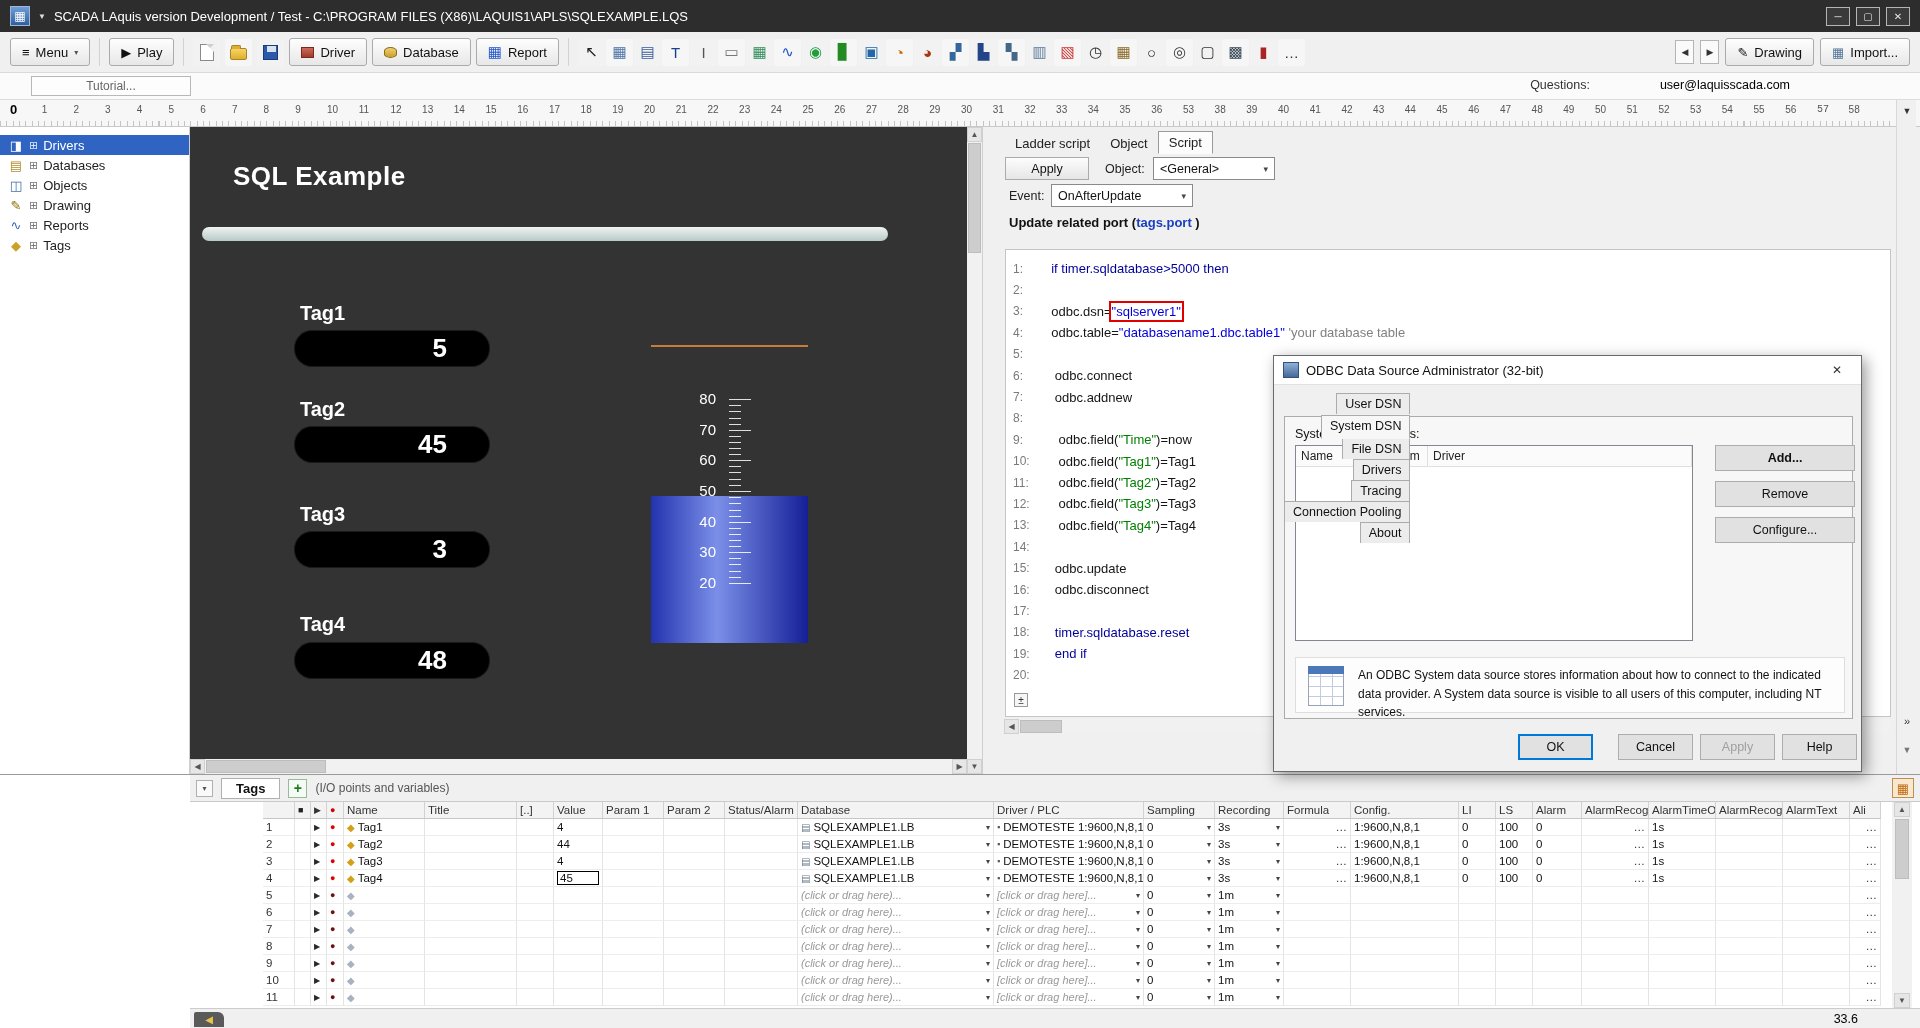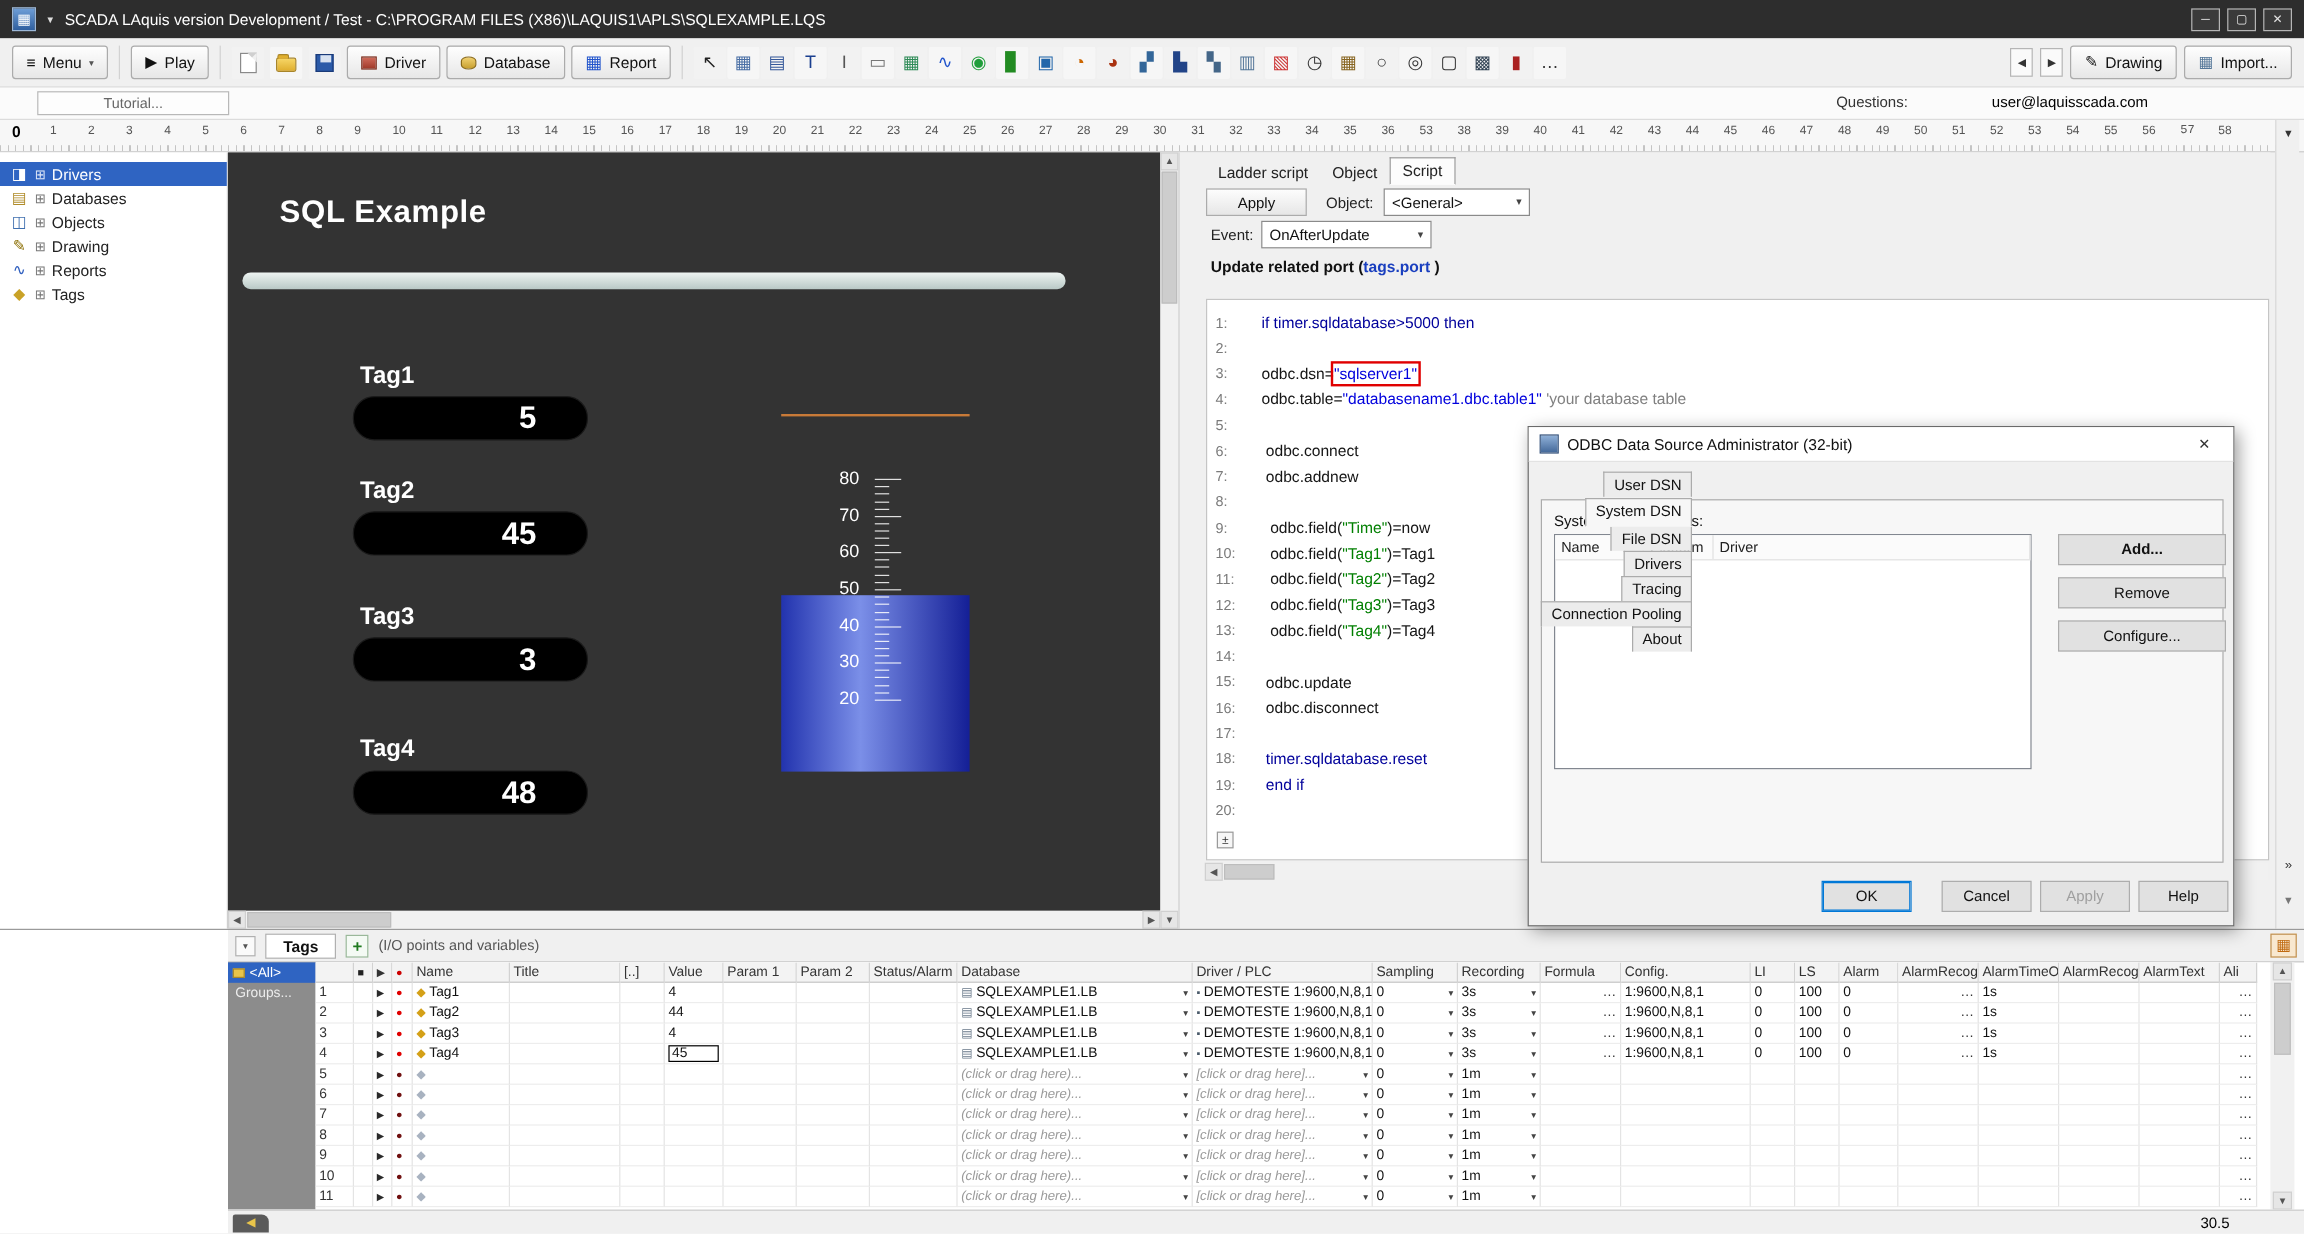--- a/index.html
+++ b/index.html
@@ -507,43 +507,43 @@
             <div class="lv-h" style="width: 74px;">Name</div>
             <div class="lv-h" style="width: 58px;">Platform</div>
             <div class="lv-h" style="flex: 1 1 0%;">Driver</div>
           </div>
       </div>
       <div>
           <div class="dlg-btn side" style="top: 28px; font-weight: bold;">Add...</div>
           <div class="dlg-btn side" style="top: 64px;">Remove</div>
           <div class="dlg-btn side" style="top: 100px;">Configure...</div>
         </div>
+      <div class="d-info">
+        <span class="ds-icon"></span>
+        <div class="d-info-text">
+          <span>An ODBC System data source stores information about how to connect to the indicated data provider.</span>
+          <span>A System data source is visible to all users of this computer, including NT services.</span>
+        </div>
+      </div>
     </div>
     <div>
         <div class="dlg-btn foot def" style="left: 244px;">OK</div>
         <div class="dlg-btn foot" style="left: 344px;">Cancel</div>
         <div class="dlg-btn foot dis" style="left: 426px;">Apply</div>
         <div class="dlg-btn foot" style="left: 508px;">Help</div>
       </div>
   </div>
 
   <div class="tags-panel">
     <div class="tg-header">
       <span class="tg-corner">▾</span>
       <span class="tg-tab">Tags</span>
       <span class="tg-plus">+</span>
       <span class="tg-sub">(I/O points and variables)</span>
       <span class="tg-grid-ic">▦</span>
-    </div>
-    <div class="tg-groups">
-      <div class="tg-all">
-        <span class="tg-folder"></span>
-        <span>&lt;All&gt;</span>
-      </div>
-      <div class="tg-groupslbl">Groups...</div>
     </div>
     <div class="tg-table">
       <div class="t-hrow">
           <div class="t-hcell" style="width: 32px; font-size: 9px;"></div>
           <div class="t-hcell" style="width: 16px; color: rgb(34, 34, 34); font-size: 9px;">■</div>
           <div class="t-hcell" style="width: 16px; color: rgb(51, 51, 51); font-size: 9px;">▶</div>
           <div class="t-hcell" style="width: 17px; color: rgb(204, 0, 0); font-size: 9px;">●</div>
           <div class="t-hcell" style="width: 81px;">Name</div>
           <div class="t-hcell" style="width: 92px;">Title</div>
           <div class="t-hcell" style="width: 37px;">[..]</div>
@@ -1118,17 +1118,17 @@
           </div>
         </div>
     </div>
     <div class="sb tg-vscroll" style="position:absolute">
       <span class="arr" style="left:2px;top:0;width:16px">▲</span>
       <span class="thumb" style="left:3px;top:17px;width:14px;height:60px"></span>
       <span class="arr" style="left:2px;bottom:0;width:16px">▼</span>
     </div>
     <div class="tg-bottom">
       <span class="sheet-tab">◀</span>
-      <span class="corner-val">30.5</span>
+      <span class="corner-val">33.6</span>
     </div>
   </div>
 
 </div>
 
 </body></html>

